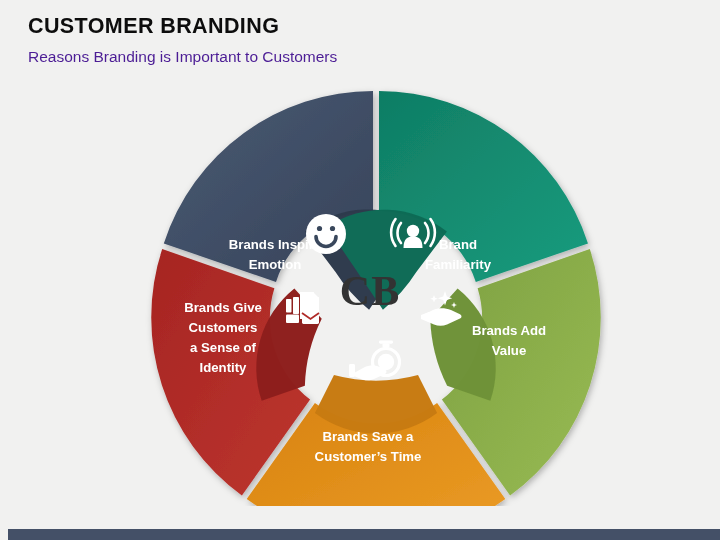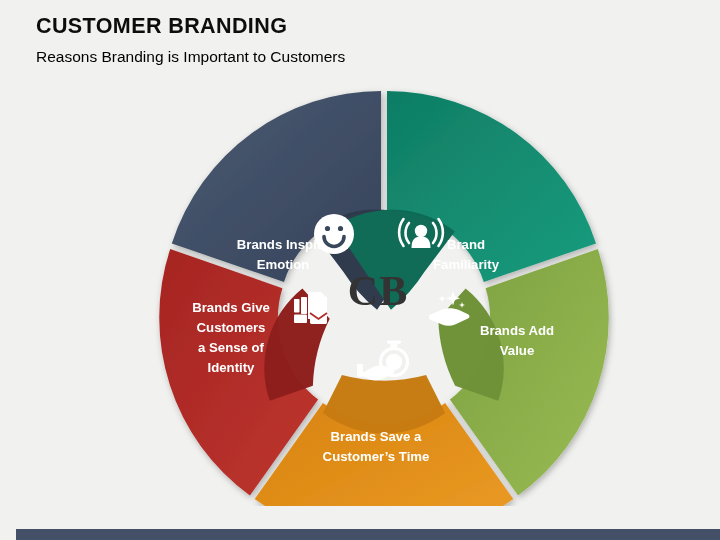--- a/index.html
+++ b/index.html
@@ -10,21 +10,21 @@
     width: 720px;
     height: 540px;
     background: #f1f1f0;
     font-family: "Liberation Sans", sans-serif;
     overflow: hidden;
     position: relative;
   }
 
   #slide {
     position: absolute;
-    left: 16px; top: 0;
+    left: 8px; top: 0;
     width: 572px;
     height: 540px;
     background: #f1f1f0;
   }
 
   
   #header {
     position: absolute;
     left: 20px;
     top: 14px;
@@ -34,21 +34,21 @@
     font-size: 21.5px;
     font-weight: bold;
     letter-spacing: 0.4px;
     color: #0d0d0d;
     margin: 0;
     line-height: 1.15;
     font-family: "Liberation Sans", sans-serif;
   }
   #page-subtitle {
     font-size: 15.5px;
-    color: #000000;
+    color: #4c1d95;
     margin: 9px 0 10px 0;
     line-height: 1.15;
     font-weight: normal;
   }
 
   
   #bottom-bar {
     position: absolute;
     left: 0;
     bottom: 0;

